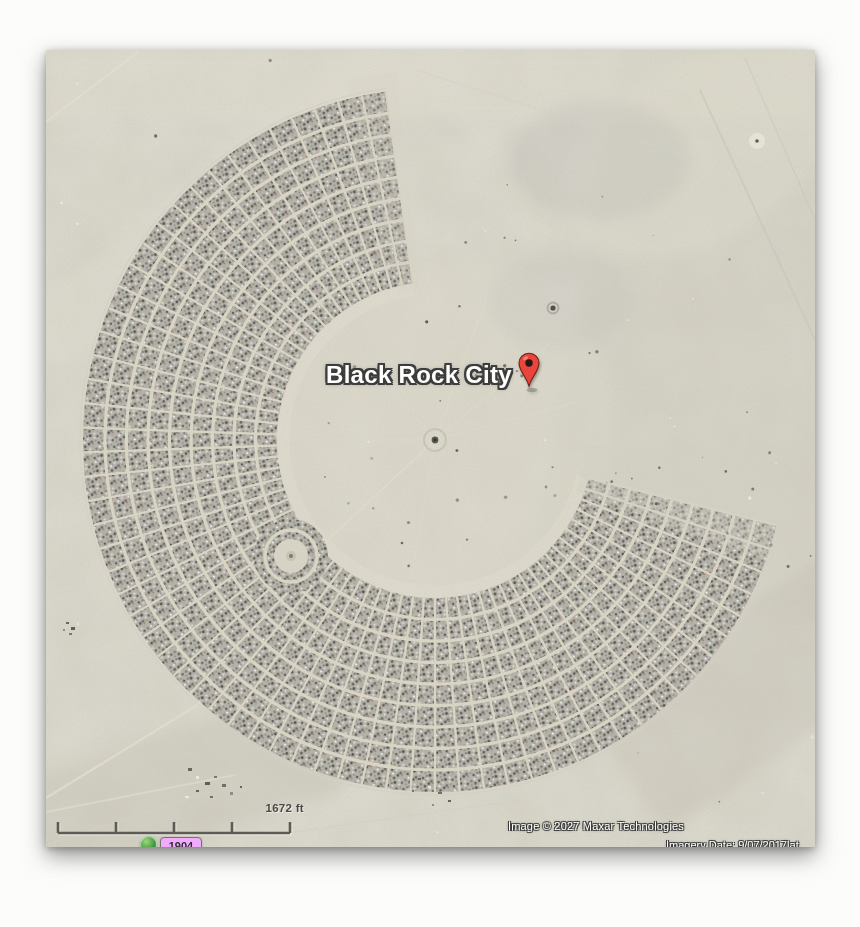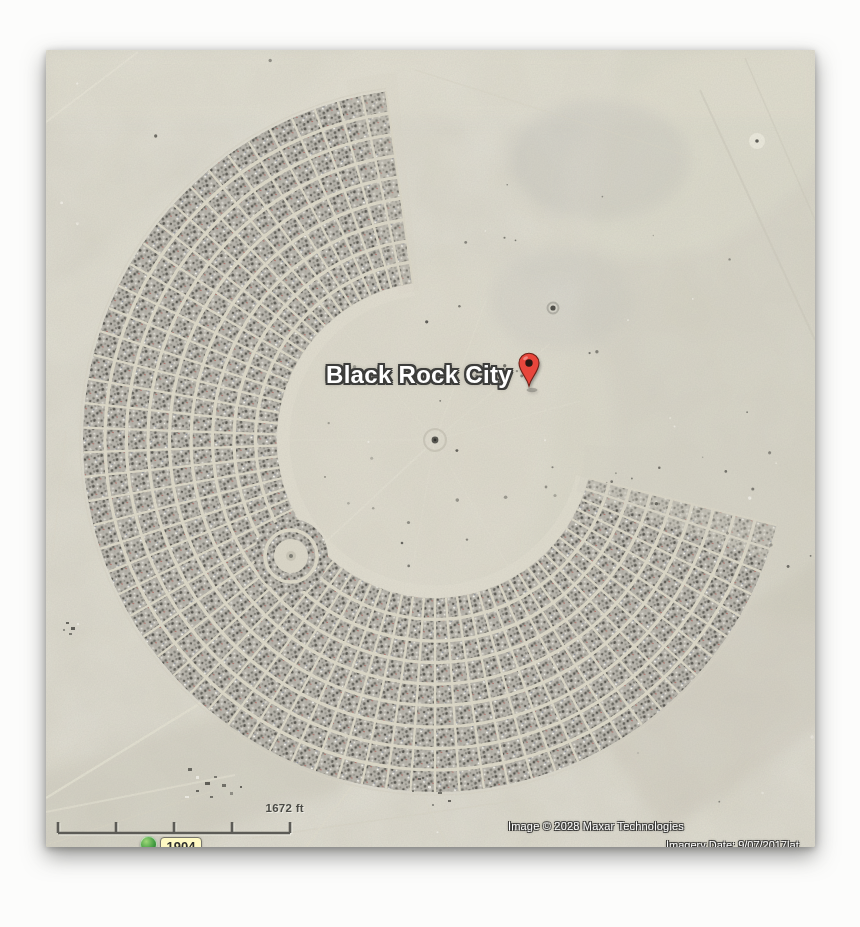--- a/index.html
+++ b/index.html
@@ -25,21 +25,21 @@
      font-size:11px;color:#fff;letter-spacing:.2px;
      text-shadow:-1px -1px 0 #3a3a38,1px -1px 0 #3a3a38,-1px 1px 0 #3a3a38,1px 1px 0 #3a3a38,0 0 3px rgba(40,40,38,.9);}
   .statusline{position:absolute;left:620px;top:789px;display:flex;white-space:nowrap;
      font-size:11px;color:#fff;
      text-shadow:-1px -1px 0 #3a3a38,1px -1px 0 #3a3a38,-1px 1px 0 #3a3a38,1px 1px 0 #3a3a38,0 0 3px rgba(40,40,38,.9);}
 
   .globe{position:absolute;left:94px;top:786px;width:15px;height:15px;border-radius:50%;
      background:radial-gradient(circle at 35% 30%,#9ed779,#3f9a3f 60%,#27632a);
      border:1px solid rgba(255,255,255,.55);box-shadow:0 1px 2px rgba(40,40,38,.5);}
   .yearpill{position:absolute;left:114px;top:787px;width:40px;height:16px;border-radius:4px;
-     background:#fef9c3;border:1px solid #75746c;color:#2e2e2c;font-size:13px;font-weight:bold;
+     background:#f0abfc;border:1px solid #75746c;color:#2e2e2c;font-size:11px;font-weight:bold;
      display:flex;align-items:center;justify-content:center;box-shadow:0 1px 2px rgba(40,40,38,.35);}
 </style>
 </head>
 <body>
 
 <div class="stage">
   <div class="map">
 
     <svg id="map-svg" viewBox="46 50 769 797">
       <defs>
@@ -315,21 +315,21 @@
     <span class="scale-label">1672 ft</span>
     <svg class="scalebar" viewBox="0 0 240 22">
       <g stroke="rgba(252,252,246,.5)" stroke-width="3" fill="none" transform="translate(1,1)">
         <path d="M4,17 H236 M4,6 V17 M62,6 V17 M120,6 V17 M178,6 V17 M236,6 V17"></path>
       </g>
       <g stroke="#5c5b56" stroke-width="2.6" fill="none">
         <path d="M4,17 H236 M4,6 V17 M62,6 V17 M120,6 V17 M178,6 V17 M236,6 V17"></path>
       </g>
     </svg>
 
-    <div class="attribution">Image © 2028 Maxar Technologies</div>
+    <div class="attribution">Image © 2027 Maxar Technologies</div>
 
     <div class="statusline">
       <span>Imagery Date: 9/07/2017</span>
       <span>lat</span>
     </div>
 
     <div class="globe"></div>
     <div class="yearpill">1904</div>
   </div>
 </div>

